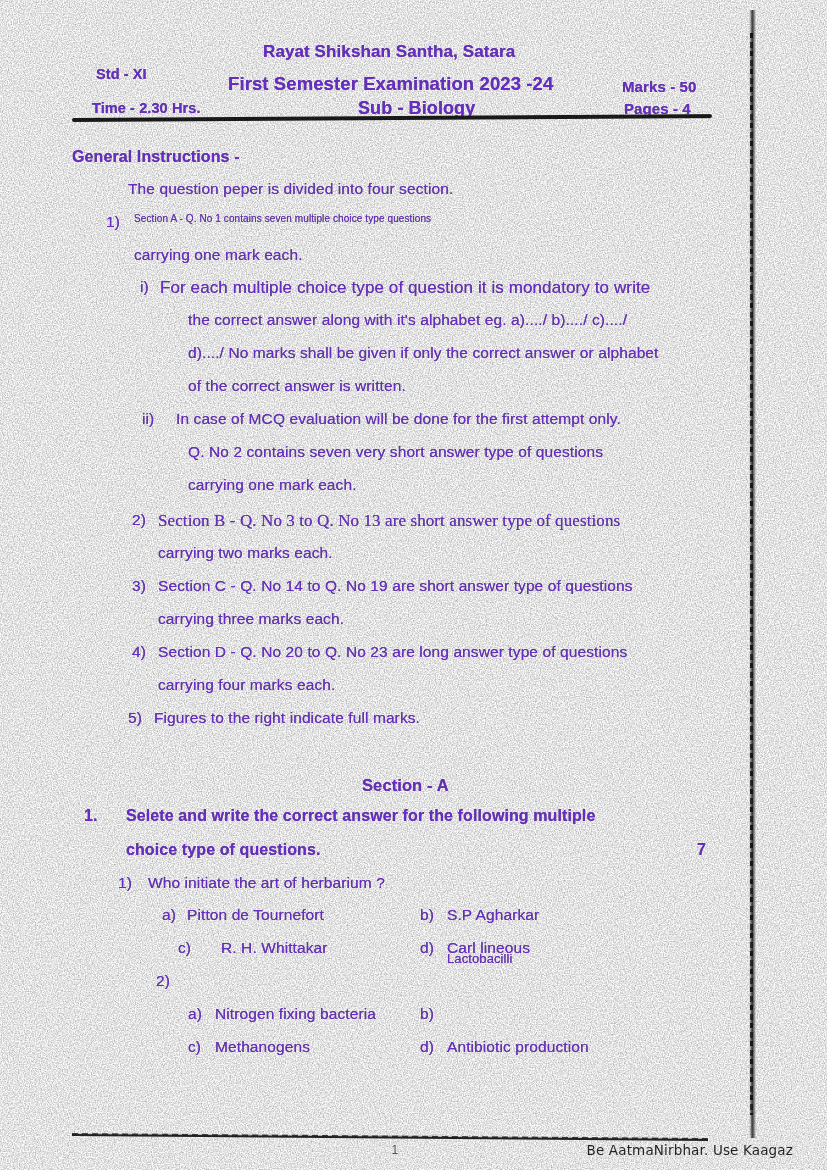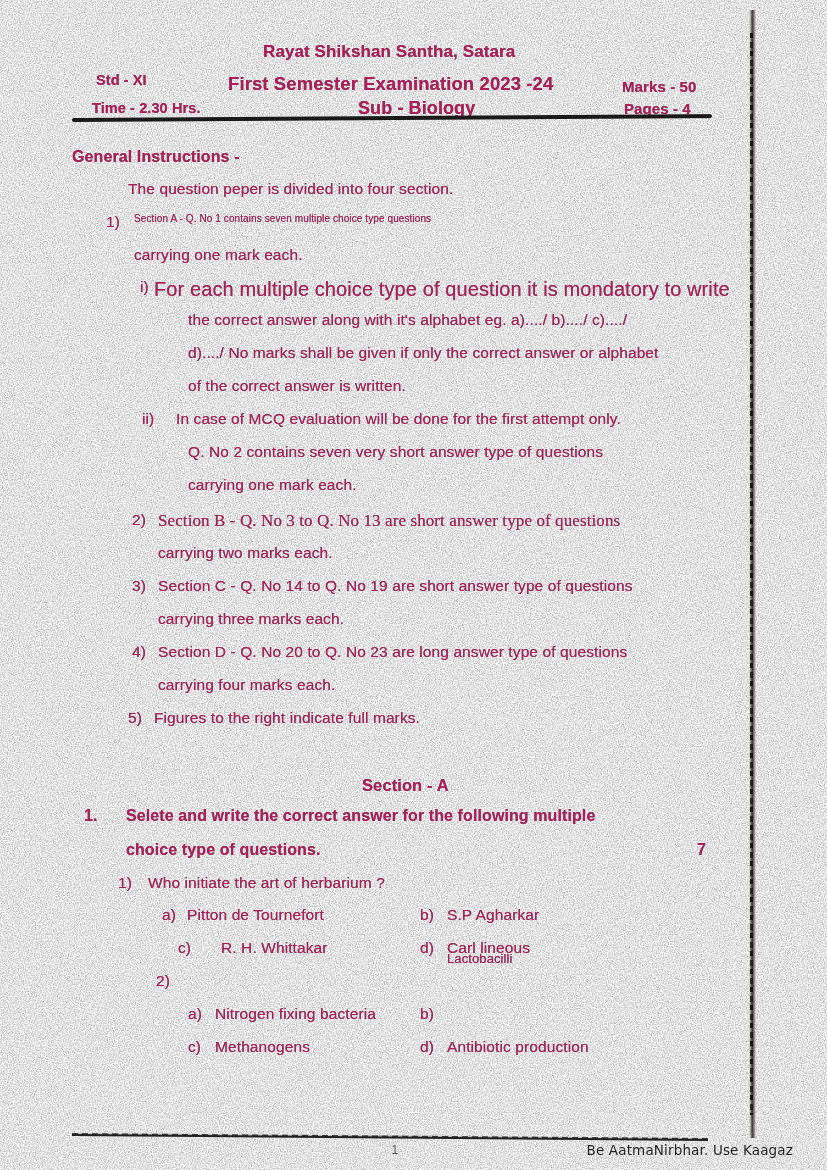--- a/index.html
+++ b/index.html
@@ -74,21 +74,21 @@
     inset: 0;
     z-index: 4;
   }
 
   .ln {
     position: absolute;
     white-space: nowrap;
     letter-spacing: .1px;
     
     text-shadow: 0 0 .6px rgba(0,0,0,.55);
-    color: #be185d;
+    color: #6d28d9;
   }
   .bold   { font-weight: bold; }
 
   
   .rule-top {
     position: absolute;
     left: 72px;
     top: 118px;
     width: 640px;
     height: 4px;
@@ -161,40 +161,40 @@
   </svg>
 
   <div class="doc">
 
     <div class="ln bold" style="left:263px; top:42px; font-size:17px;">Rayat Shikshan Santha, Satara</div>
 
     <div class="ln bold" style="left:228px; top:73px; font-size:18.5px;">First Semester Examination 2023 -24</div>
 
     <div class="ln bold" style="left:358px; top:98px; font-size:18px;">Sub - Biology</div>
 
-    <div class="ln bold" style="left:96px; top:72px; font-size:14.5px;">Std - XI</div>
+    <div class="ln bold" style="left:96px; top:66px; font-size:14.5px;">Std - XI</div>
 
     <div class="ln bold" style="left:92px; top:100px; font-size:14.5px;">Time - 2.30 Hrs.</div>
 
     <div class="ln bold" style="left:622px; top:78px; font-size:15px;">Marks - 50</div>
 
     <div class="ln bold" style="left:624px; top:100px; font-size:15px;">Pages -  4</div>
 
     <div class="rule-top"></div>
 
     <div class="ln bold" style="left:72px; top:148px; font-size:16px;">General Instructions -</div>
 
     <div class="ln" style="left:128px; top:180px; font-size:15.5px;">The question peper is divided into four section.</div>
 
     <div class="ln" style="left:106px; top:213px; font-size:15.5px;">1)</div>
     <div class="ln" style="left:134px; top:213px; font-size:10px;">Section A - Q. No 1 contains seven multiple choice type questions</div>
     <div class="ln" style="left:134px; top:246px; font-size:15.5px;">carrying one mark each.</div>
 
     <div class="ln" style="left:140px; top:278px; font-size:15.5px;">i)</div>
-    <div class="ln" style="left:154px; top:278px; font-size:20px;">For each multiple choice type of question it is mondatory to write</div>
+    <div class="ln" style="left:160px; top:278px; font-size:17px;">For each multiple choice type of question it is mondatory to write</div>
     <div class="ln" style="left:188px; top:311px; font-size:15.5px;">the correct answer along with it's alphabet eg. a)..../ b)..../ c)..../</div>
     <div class="ln" style="left:188px; top:344px; font-size:15.5px;">d)..../ No marks shall be given if only the correct answer or alphabet</div>
     <div class="ln" style="left:188px; top:377px; font-size:15.5px;">of the correct answer is written.</div>
 
     <div class="ln" style="left:142px; top:410px; font-size:15.5px;">ii)</div>
     <div class="ln" style="left:176px; top:410px; font-size:15.5px;">In case of MCQ evaluation will be done for the first attempt only.</div>
     <div class="ln" style="left:188px; top:443px; font-size:15.5px;">Q. No 2 contains seven very short answer type of questions</div>
     <div class="ln" style="left:188px; top:476px; font-size:15.5px;">carrying one mark each.</div>
 
     <div class="ln" style="left:132px; top:511px; font-size:15.5px;">2)</div>

